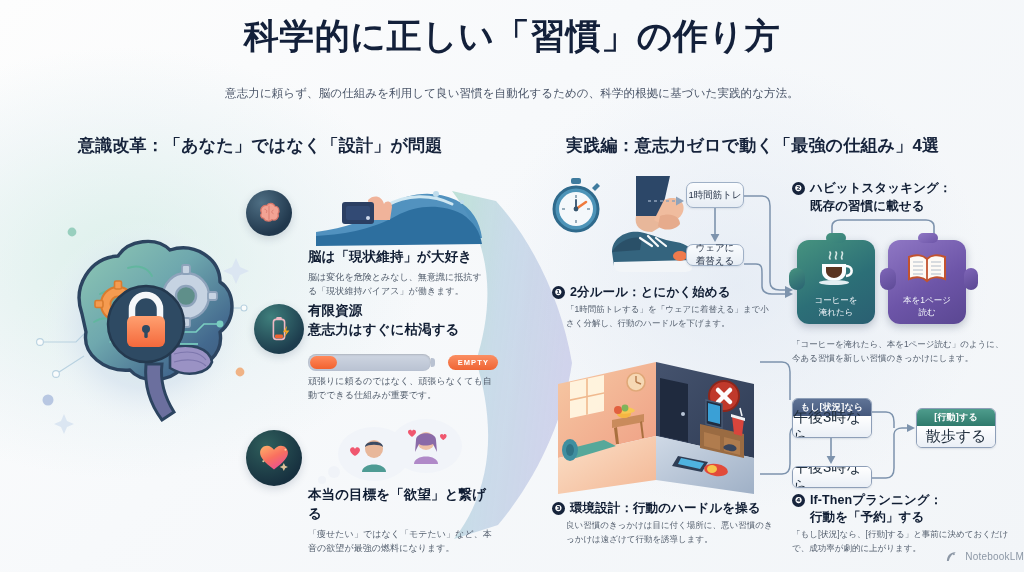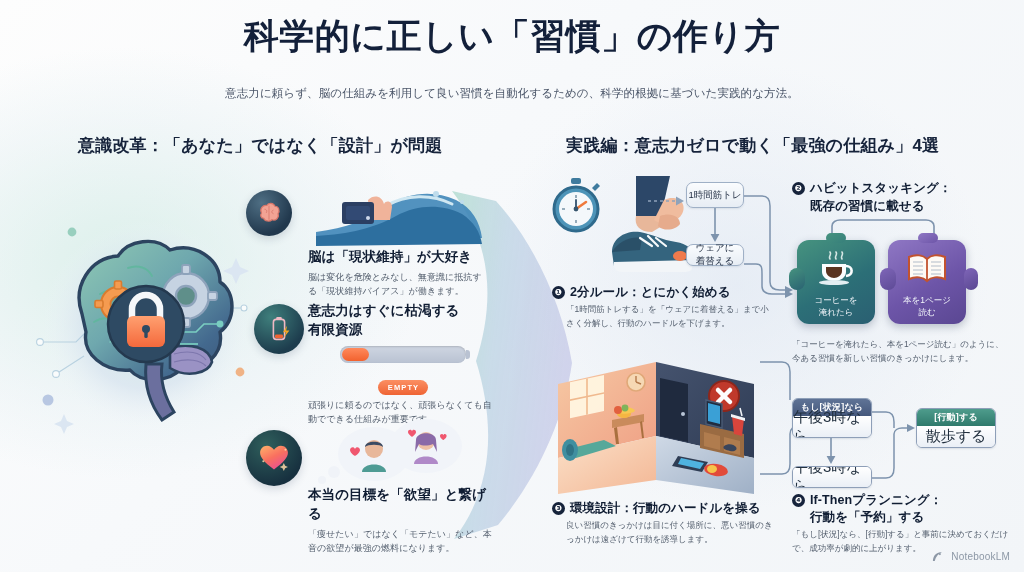--- a/index.html
+++ b/index.html
@@ -97,22 +97,21 @@
     align-items: center;
     justify-content: center;
     box-shadow: 0 3px 9px rgba(30, 50, 80, 0.17);
   }
 
   
   .batt-row {
     display: flex;
     align-items: center;
     gap: 17px;
-    margin-top: 6px;
-    flex-direction: column;
+    margin-top: 14px;
   }
   .batt-shell {
     position: relative;
     width: 126px;
     height: 17px;
     border-radius: 8px;
     background: linear-gradient(180deg, #cfd6e2, #b9c2d2);
     box-shadow: inset 0 1px 2px rgba(0,0,0,0.16);
   }
   .batt-shell::after {
@@ -234,21 +233,21 @@
   .room {
     position: absolute;
     left: 552px;
     top: 358px;
     width: 220px;
     height: 138px;
   }
 
   .watermark {
     position: absolute;
-    right: 14px;
+    right: 0;
     bottom: 10px;
     display: flex;
     align-items: center;
     gap: 8px;
     font-size: 10px;
     color: #8d98a6;
     letter-spacing: 0.2px;
   }
 </style>
 </head>
@@ -403,22 +402,22 @@
   <div class="orb" style="left:254px;top:304px;width:50px;height:50px;background:radial-gradient(circle at 34% 26%, #3f7f7c, #1d3c4d 72%);">
     <svg viewBox="0 0 40 40" width="32" height="32">
       <rect x="13" y="8" width="14" height="25" rx="3.5" fill="none" stroke="#f0b9c4" stroke-width="2"></rect>
       <rect x="16.5" y="5" width="7" height="3.5" rx="1.4" fill="#f0b9c4"></rect>
       <rect x="15" y="27" width="10" height="4.5" rx="1.6" fill="#ef6434"></rect>
       <path d="M30 16 l-5 8 h4 l-3 7 7 -9 h-4 z" fill="#f5a623"></path>
     </svg>
   </div>
 
   <div class="lcard" style="left:308px;top:302px;width:190px;">
+    <div class="headline">有限資源</div>
     <div class="headline">意志力はすぐに枯渇する</div>
-    <div class="headline">有限資源</div>
     <div class="batt-row">
       <div class="batt-shell">
         <div class="batt-fill" style="width: 26.84px;"></div>
       </div>
       <div class="batt-tag">EMPTY</div>
     </div>
     <div class="body">頑張りに頼るのではなく、頑張らなくても自動でできる仕組みが重要です。</div>
   </div>
 
   <div class="orb" style="left:246px;top:430px;width:56px;height:56px;background:radial-gradient(circle at 36% 28%, #2f5f5c, #17303f 74%);">

